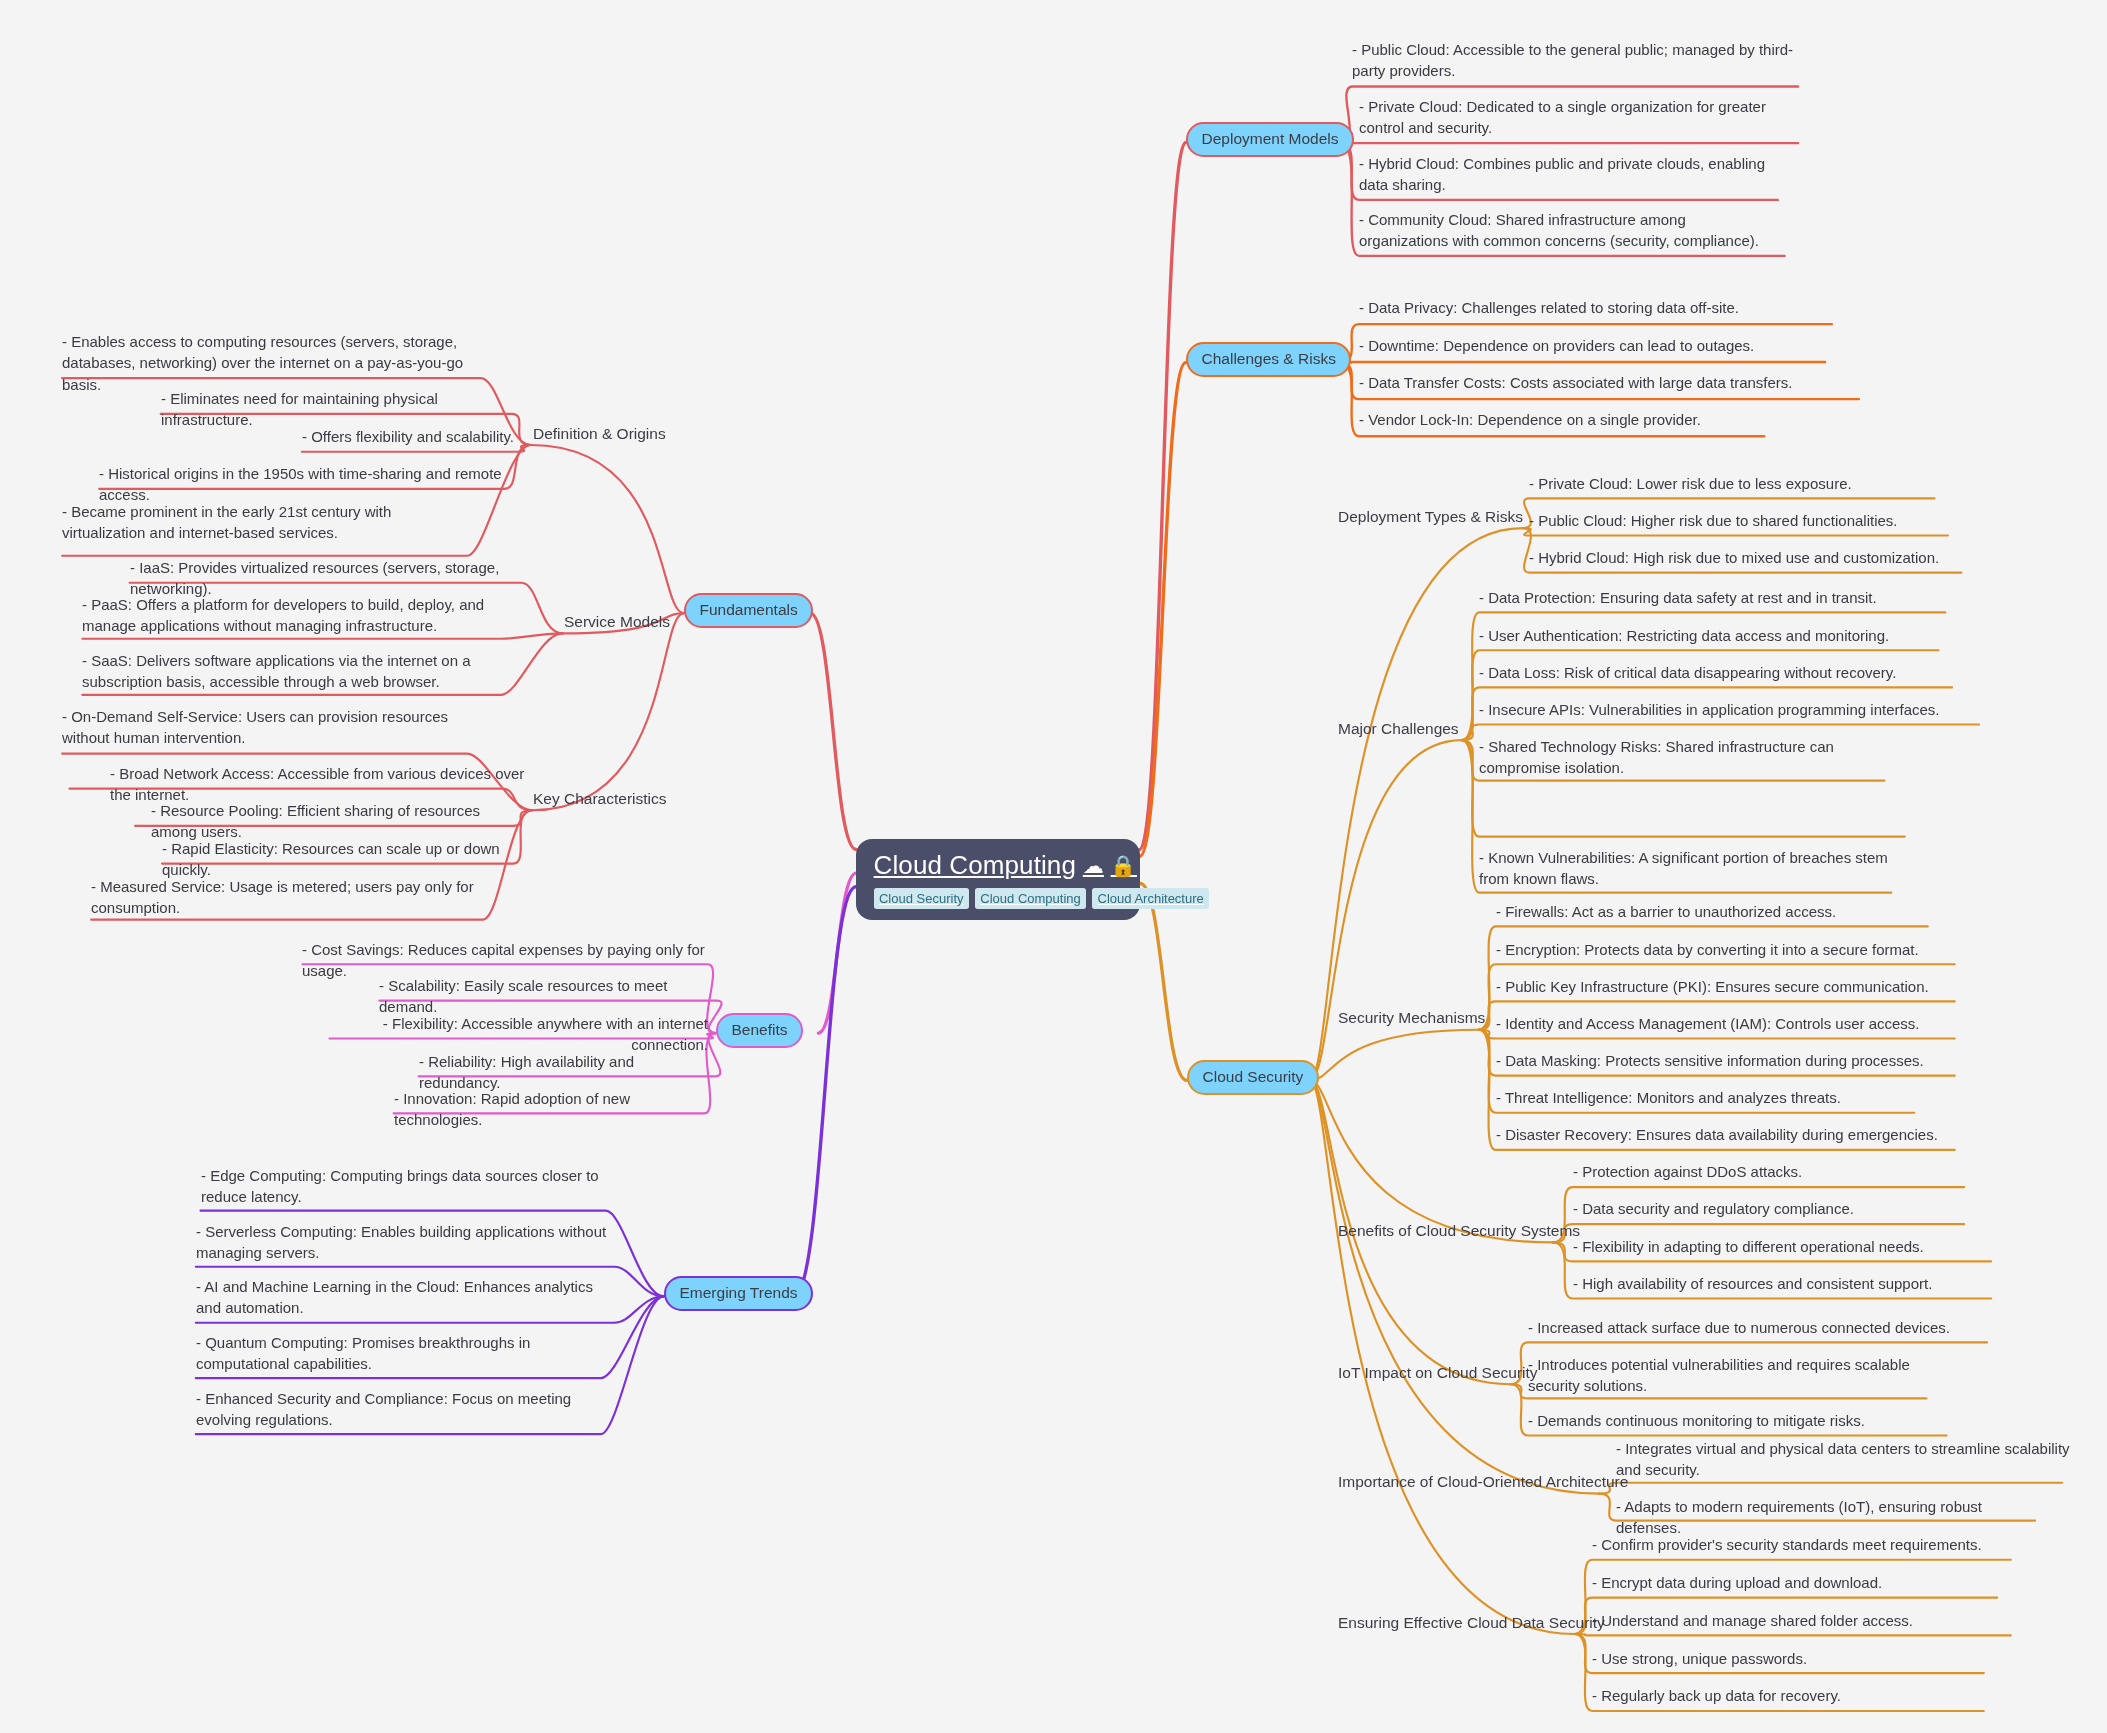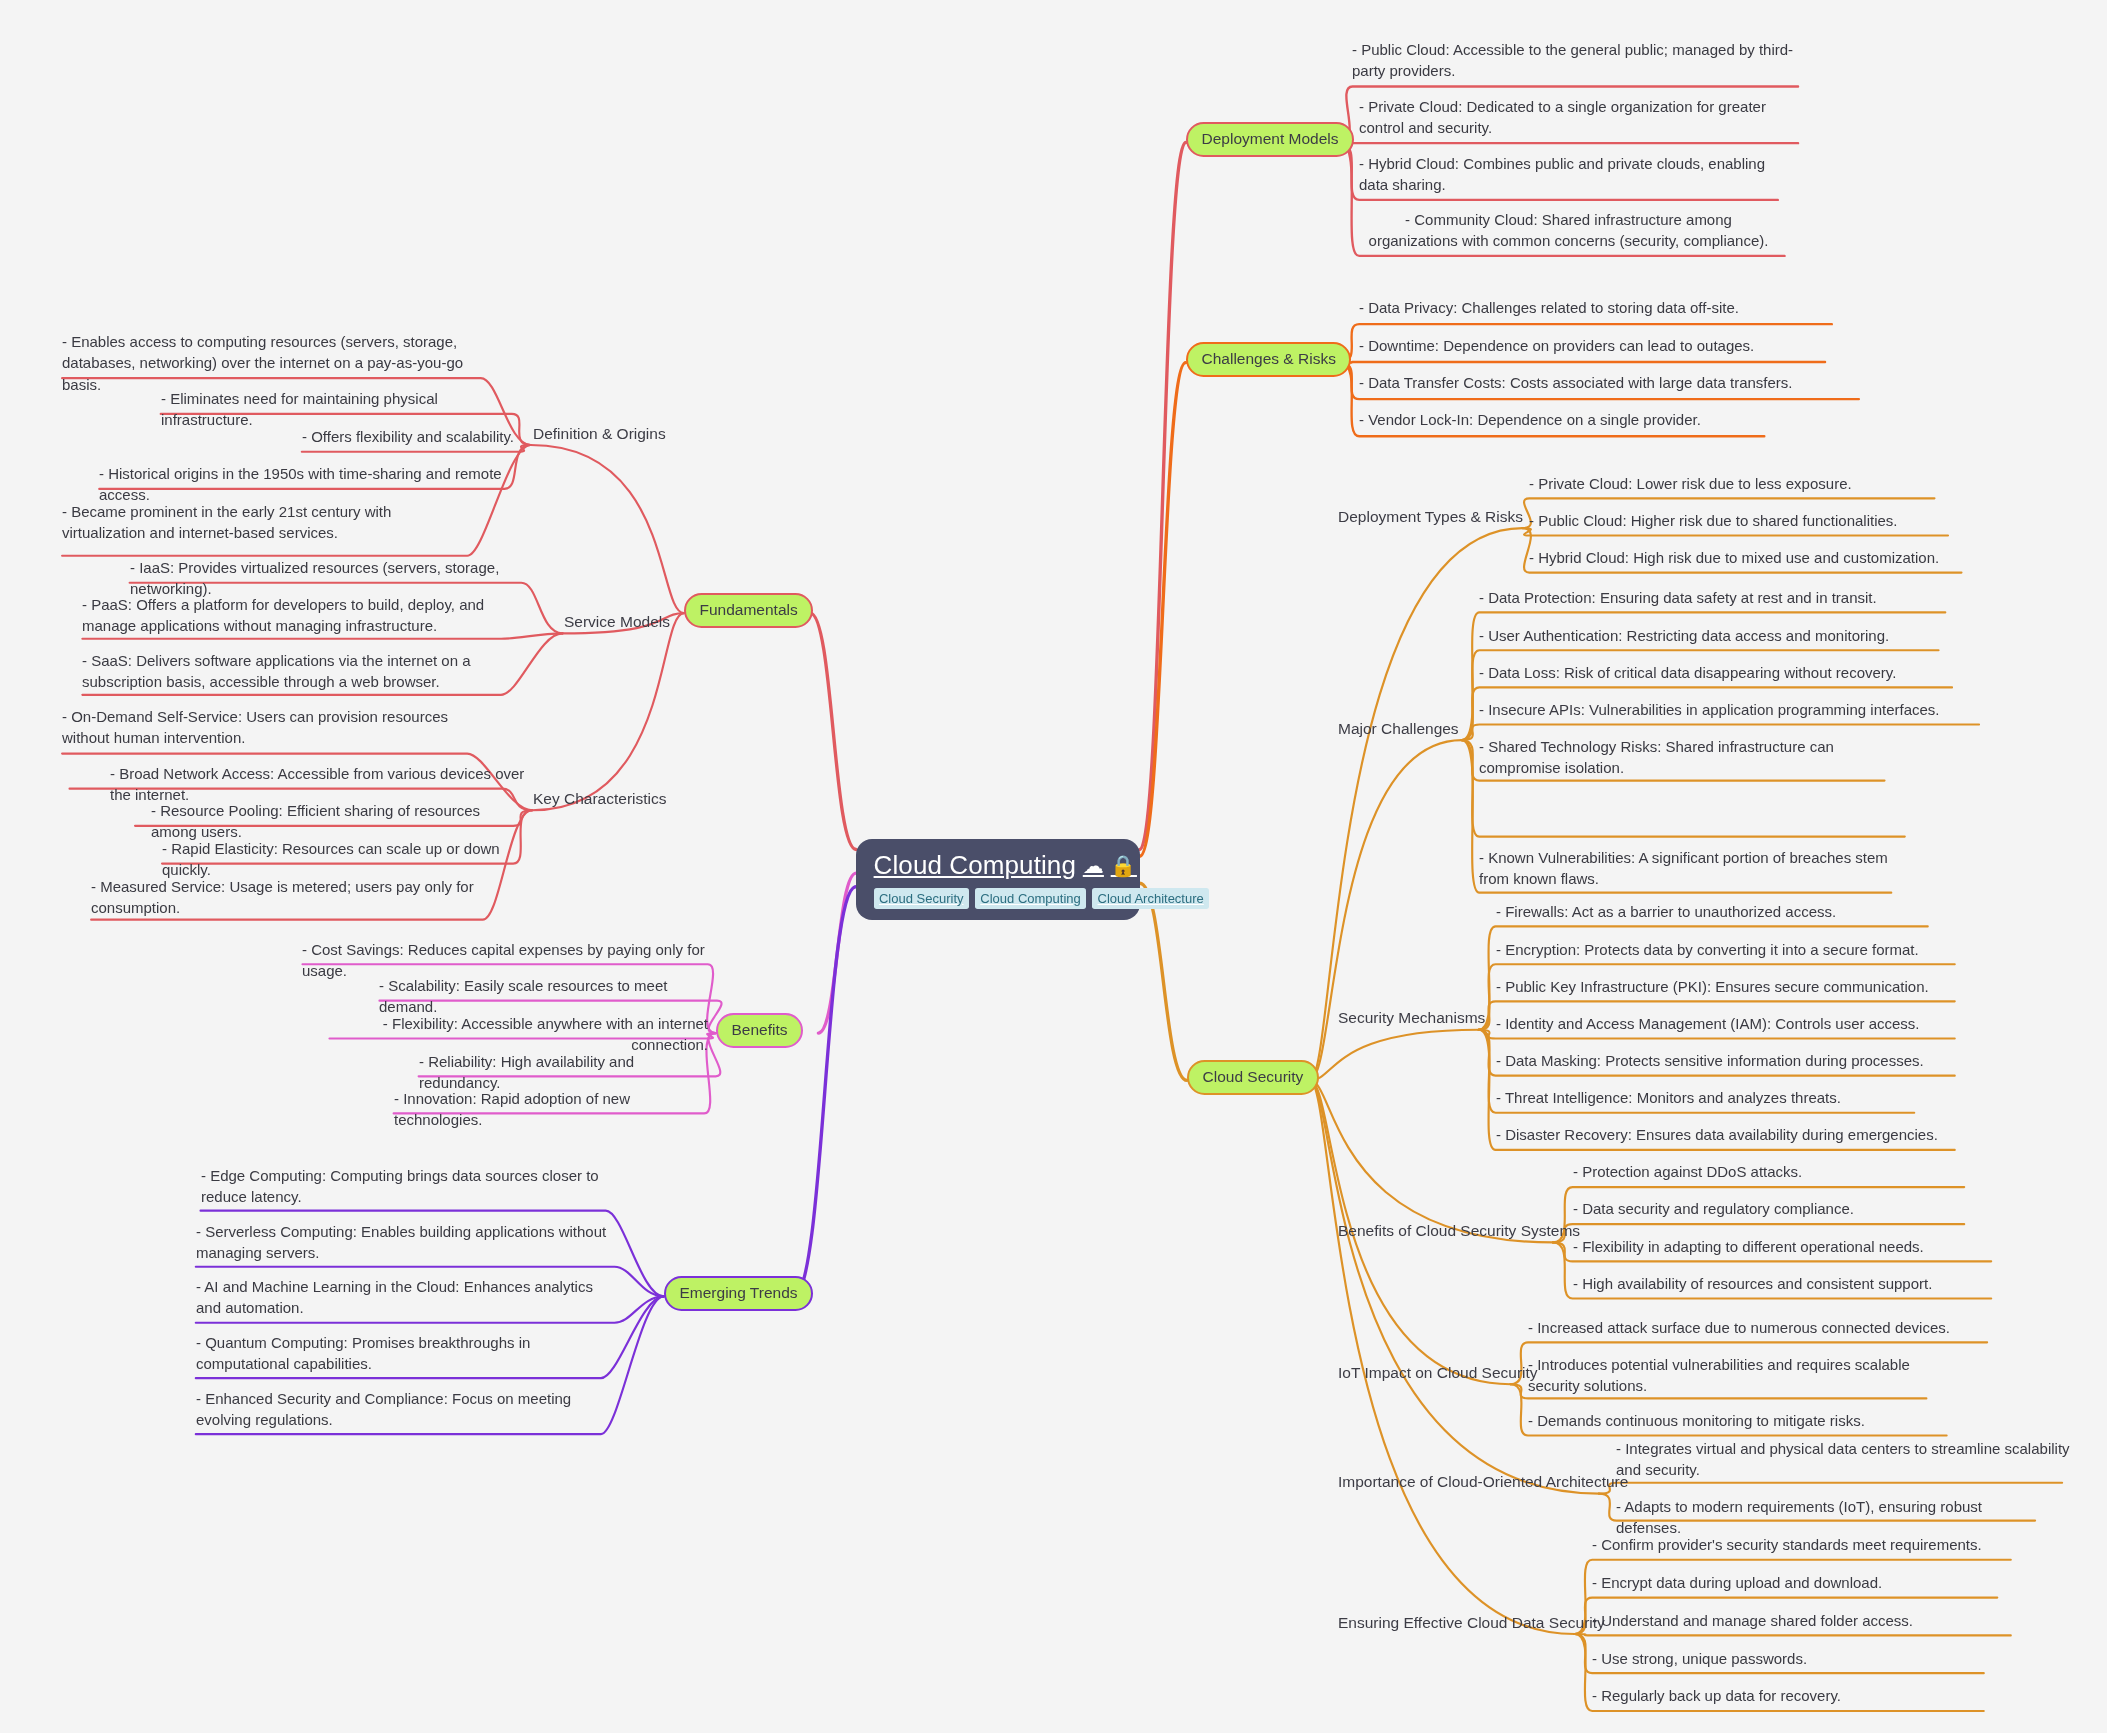--- a/index.html
+++ b/index.html
@@ -52,21 +52,21 @@
     font-size: 13px;
     line-height: 1;
     padding: 4px 5.4px 4.7px 5.4px;
     border-radius: 2.7px;
     white-space: nowrap;
   }
 
   
   .pill {
     position: absolute;
-    background: #bef264;
+    background: #7dd3fc;
     border-style: solid;
     border-width: 2.7px;
     border-radius: 675px;
     padding: 6px 13.5px 6.8px 13.5px;
     font-size: 15.5px;
     color: #3c3c45;
     white-space: nowrap;
     z-index: 15;
   }
 
@@ -189,21 +189,21 @@
       <span class="root-tag">Cloud Architecture</span>
     </div>
   </div>
 
   <div class="pill" style="left:1186px; top:122px; border-color:#e05a5f;">
     <span>Deployment Models</span>
   </div>
   <div class="leaf r" style="left:1352px; top:39px; width:446px;"><span>- Public Cloud: Accessible to the general public; managed by third-party providers.</span></div>
   <div class="leaf r" style="left:1359px; top:96px; width:446px;"><span>- Private Cloud: Dedicated to a single organization for greater control and security.</span></div>
   <div class="leaf r" style="left:1359px; top:153px; width:412px;"><span>- Hybrid Cloud: Combines public and private clouds, enabling data sharing.</span></div>
-  <div class="leaf r" style="left:1359px; top:209px; width:419px;text-align:center;"><span>- Community Cloud: Shared infrastructure among organizations with common concerns (security, compliance).</span></div>
+  <div class="leaf r" style="left:1359px; top:209px; width:419px;"><span>- Community Cloud: Shared infrastructure among organizations with common concerns (security, compliance).</span></div>
 
   <div class="pill" style="left:1186px; top:342px; border-color:#ef6c1a;">
     <span>Challenges &amp; Risks</span>
   </div>
   <div class="leaf r" style="left:1359px; top:297px; width:473px;"><span>- Data Privacy: Challenges related to storing data off-site.</span></div>
   <div class="leaf r" style="left:1359px; top:335px; width:473px;"><span>- Downtime: Dependence on providers can lead to outages.</span></div>
   <div class="leaf r" style="left:1359px; top:372px; width:500px;"><span>- Data Transfer Costs: Costs associated with large data transfers.</span></div>
   <div class="leaf r" style="left:1359px; top:409px; width:473px;"><span>- Vendor Lock-In: Dependence on a single provider.</span></div>
 
   <div class="pill" style="left:1187px; top:1060px; border-color:#dd9227;">

